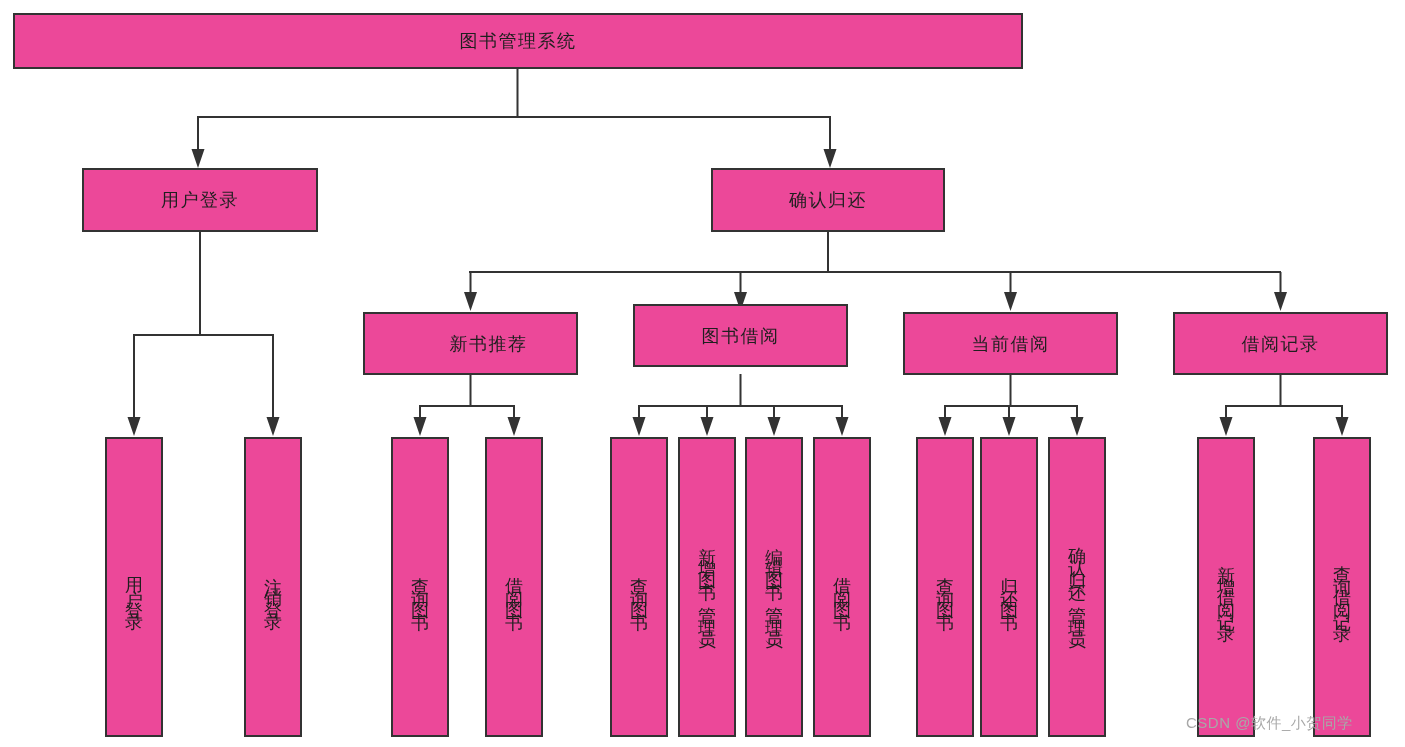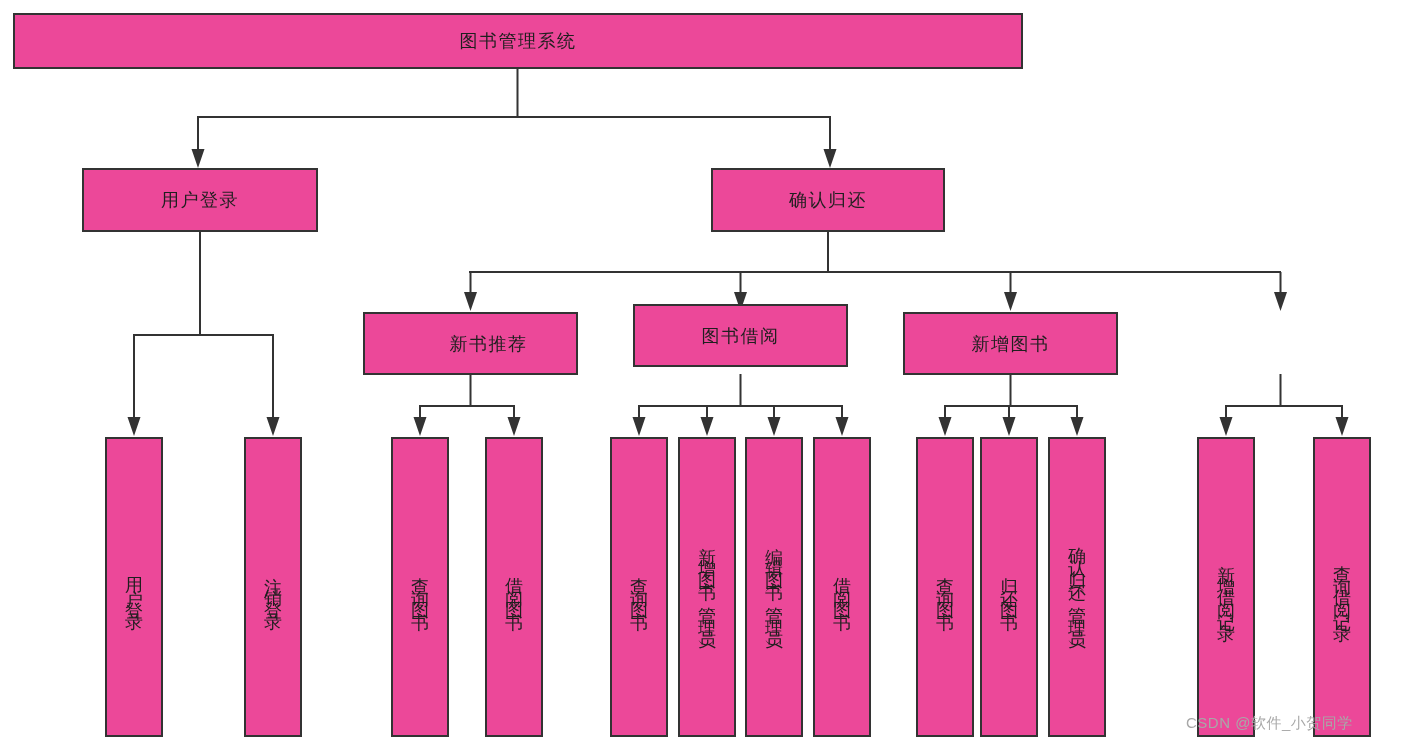--- a/index.html
+++ b/index.html
@@ -83,21 +83,22 @@
              M1342 436 l-6.5 -19 h13 z"></path>
   </svg>
 
   <div class="node h-node" style="left:13px; top:13px; width:1010px; height:56px;">图书管理系统</div>
 
   <div class="node h-node" style="left:82px; top:168px; width:236px; height:64px;">用户登录</div>
   <div class="node h-node" style="left:711px; top:168px; width:234px; height:64px;">确认归还</div>
 
   <div class="node h-node" style="left:363px; top:312px; width:215px; height:63px;padding-left:36px;">新书推荐</div>
   <div class="node h-node" style="left:633px; top:304px; width:215px; height:63px;font-family:Liberation Serif, serif;">图书借阅</div>
-  <div class="node h-node" style="left:903px; top:312px; width:215px; height:63px;">新增图书</div>
+  <div class="node h-node" style="left:903px; top:312px; width:215px; height:63px;">当前借阅</div>
+  <div class="node h-node" style="left:1173px; top:312px; width:215px; height:63px;">借阅记录</div>
 
   <div class="node v-node" style="left:105px; top:437px; width:58px; height:300px;">用户登录</div>
   <div class="node v-node" style="left:244px; top:437px; width:58px; height:300px;">注销登录</div>
 
   <div class="node v-node" style="left:391px; top:437px; width:58px; height:300px;">查询图书</div>
   <div class="node v-node" style="left:485px; top:437px; width:58px; height:300px;">借阅图书</div>
 
   <div class="node v-node" style="left:610px; top:437px; width:58px; height:300px;">查询图书</div>
   <div class="node v-node" style="left:678px; top:437px; width:58px; height:300px;">新增图书（管理员）</div>
   <div class="node v-node" style="left:745px; top:437px; width:58px; height:300px;">编辑图书（管理员）</div>

